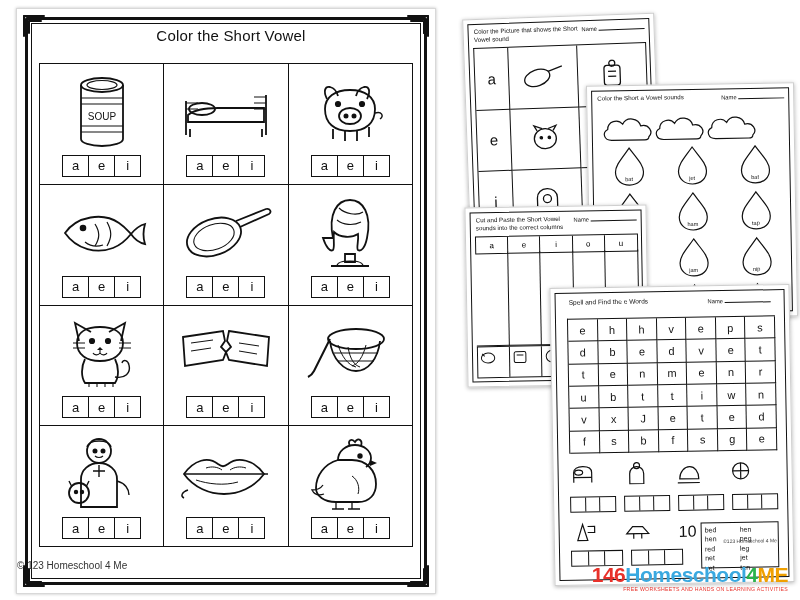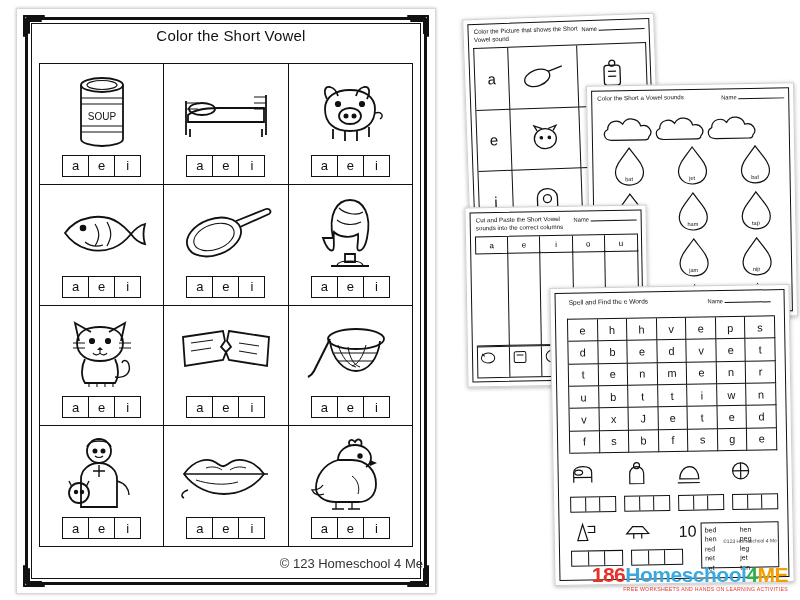--- a/index.html
+++ b/index.html
@@ -70,22 +70,22 @@
   .vowel-row{
     display:flex;gap:0;margin-bottom:7px;border:1.4px solid #111;
   }
   .vbox{
     width:25px;height:20px;border-right:1.4px solid #111;
     display:flex;align-items:center;justify-content:center;
     font-size:13px;color:#111;font-family:"Liberation Sans", sans-serif;
   }
   .vbox:last-child{border-right:none;}
   .footer{
-    position:absolute;left:0;right:12px;bottom:22px;text-align:right;
-    font-size:13px;color:#333;
+    position:absolute;left:0;right:3px;bottom:22px;text-align:left;
+    font-size:10px;color:#333;
   }
 
   
   .thumb{
     position:absolute;background:#fff;border:1px solid #cfcfcf;
     box-shadow:0 1px 4px rgba(0,0,0,.3);
     overflow:hidden;
   }
   .thumb .tframe{
     position:absolute;left:4px;top:4px;right:4px;bottom:4px;
@@ -764,18 +764,18 @@
       <div>net</div>
       <div>jet</div>
       <div>vet</div>
       <div>ten</div>
     </div>
     <div class="t4credit">©123 Homeschool 4 Me</div>
   </div>
 
   <div class="logo">
     <div class="l1">
-      <span class="c1">186</span><span class="c2">Homeschool</span><span class="c3">4</span><span class="c4">ME</span>
+      <span class="c1">146</span><span class="c2">Homeschool</span><span class="c3">4</span><span class="c4">ME</span>
     </div>
     <div class="l2">FREE WORKSHEETS AND HANDS ON LEARNING ACTIVITIES</div>
   </div>
 
 </div>
 
 </body></html>

